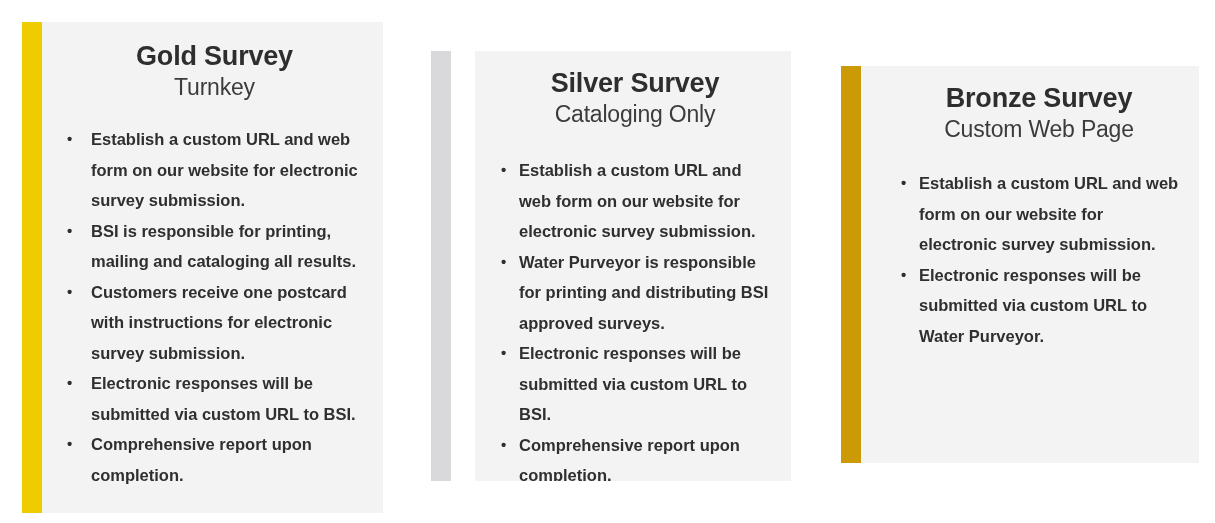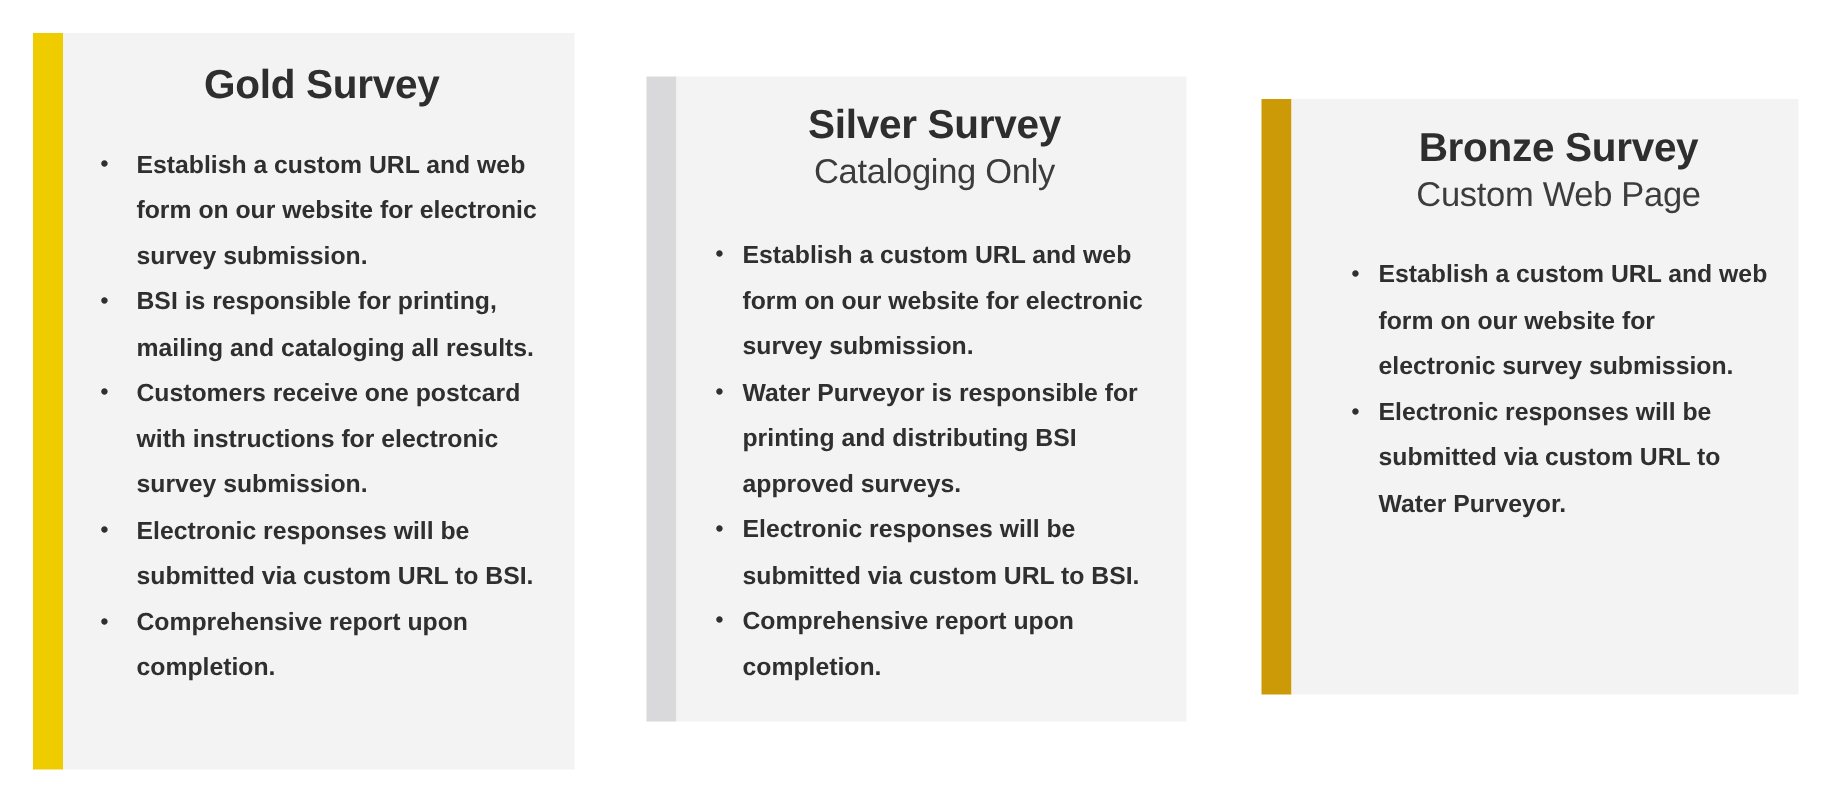--- a/index.html
+++ b/index.html
@@ -46,20 +46,21 @@
     height: 491px;
   }
   #card-gold .card-accent { width: 20px; background: #efcc00; }
   #card-gold .card-body   { padding: 18px 14px 10px 18px; }
 
   #card-silver {
     left: 431px;
     top: 51px;
     width: 360px;
     height: 430px;
+    gap: 24px;
   }
   #card-silver .card-accent { width: 20px; background: #d9d9db; }
   #card-silver .card-body   { padding: 16px 18px 10px 22px; }
 
   #card-bronze {
     left: 841px;
     top: 66px;
     width: 358px;
     height: 397px;
   }
@@ -130,20 +131,21 @@
 </head>
 <body>
 
 <div class="board">
 
   <section class="card" id="card-gold">
     <div class="card-accent"></div>
     <div class="card-body">
       <h2 class="card-heading">
         <span class="title-main">Gold Survey</span>
+        <span class="title-sub">Turnkey</span>
       </h2>
       <ul class="card-list">
         <li>Establish a custom URL and web form on our website for electronic survey submission.</li>
         <li>BSI is responsible for printing, mailing and cataloging all results.</li>
         <li>Customers receive one postcard with instructions for electronic survey submission.</li>
         <li>Electronic responses will be submitted via custom URL to BSI.</li>
         <li>Comprehensive report upon completion.</li>
       </ul>
     </div>
   </section>

